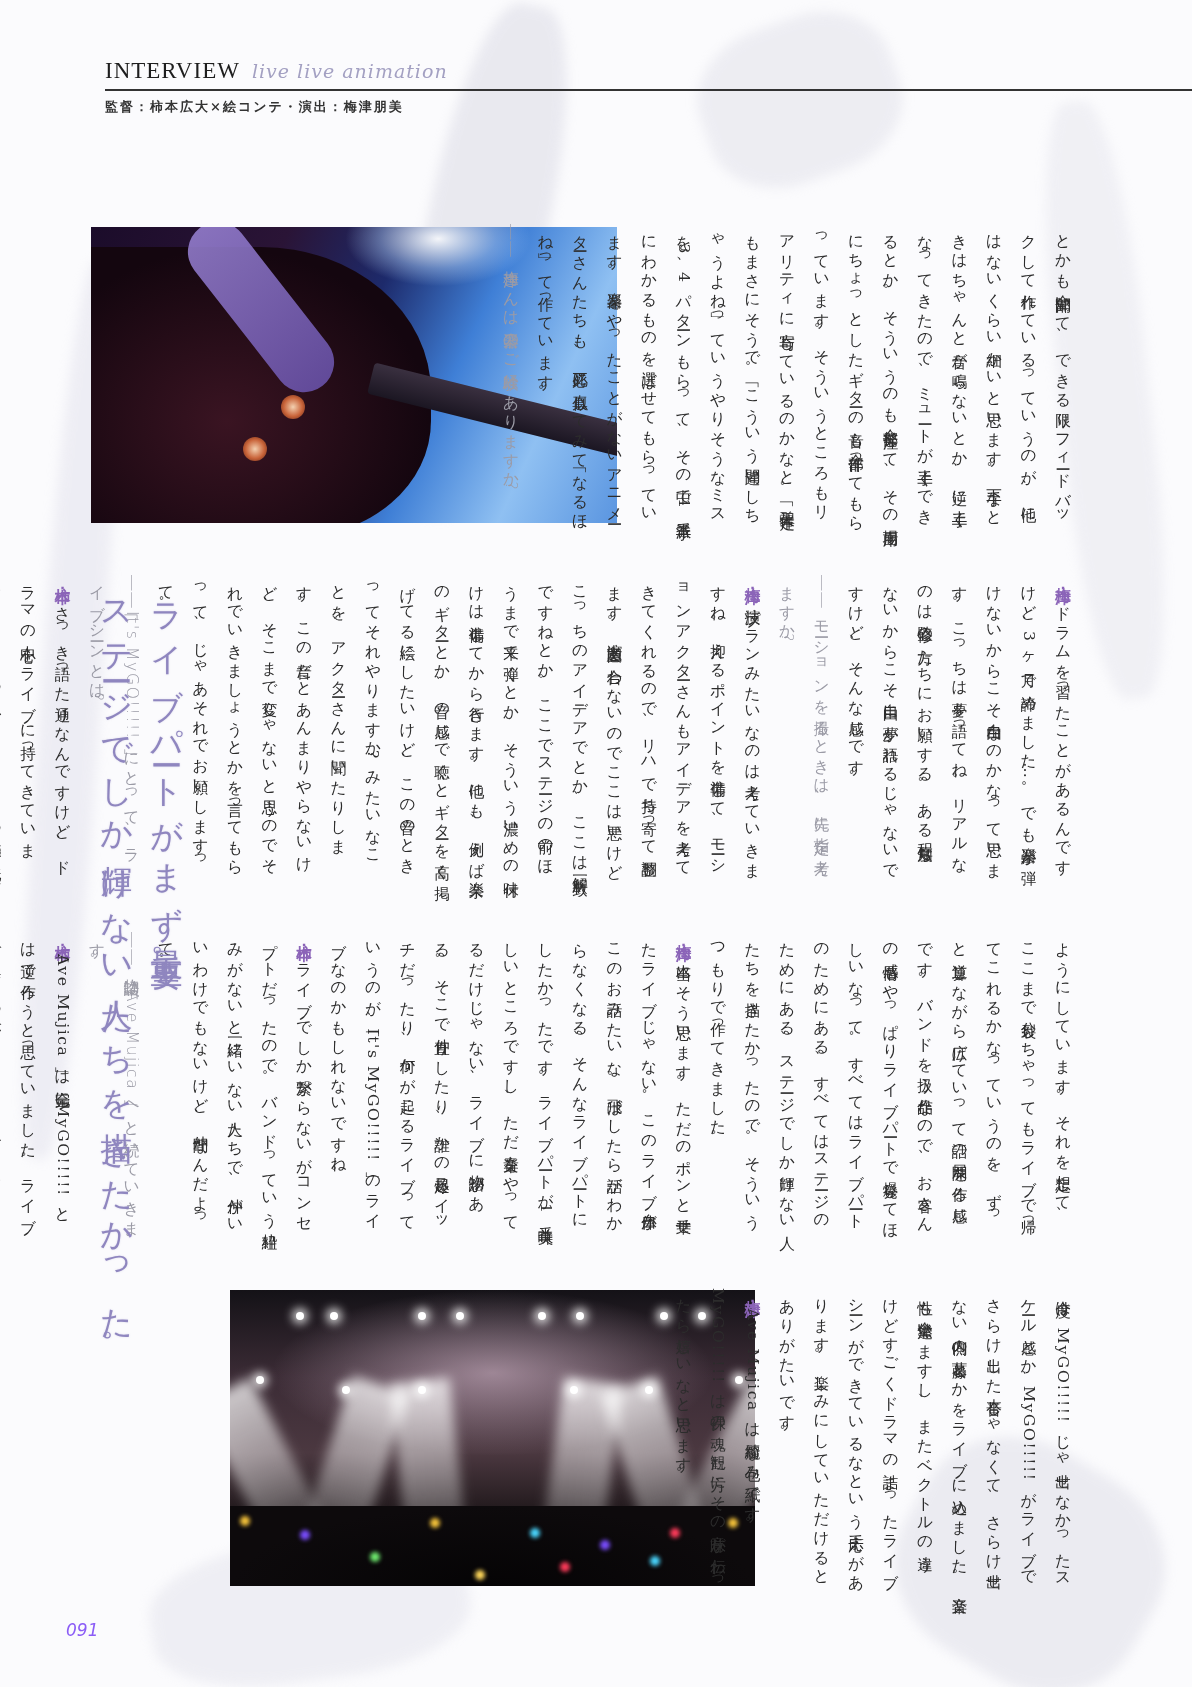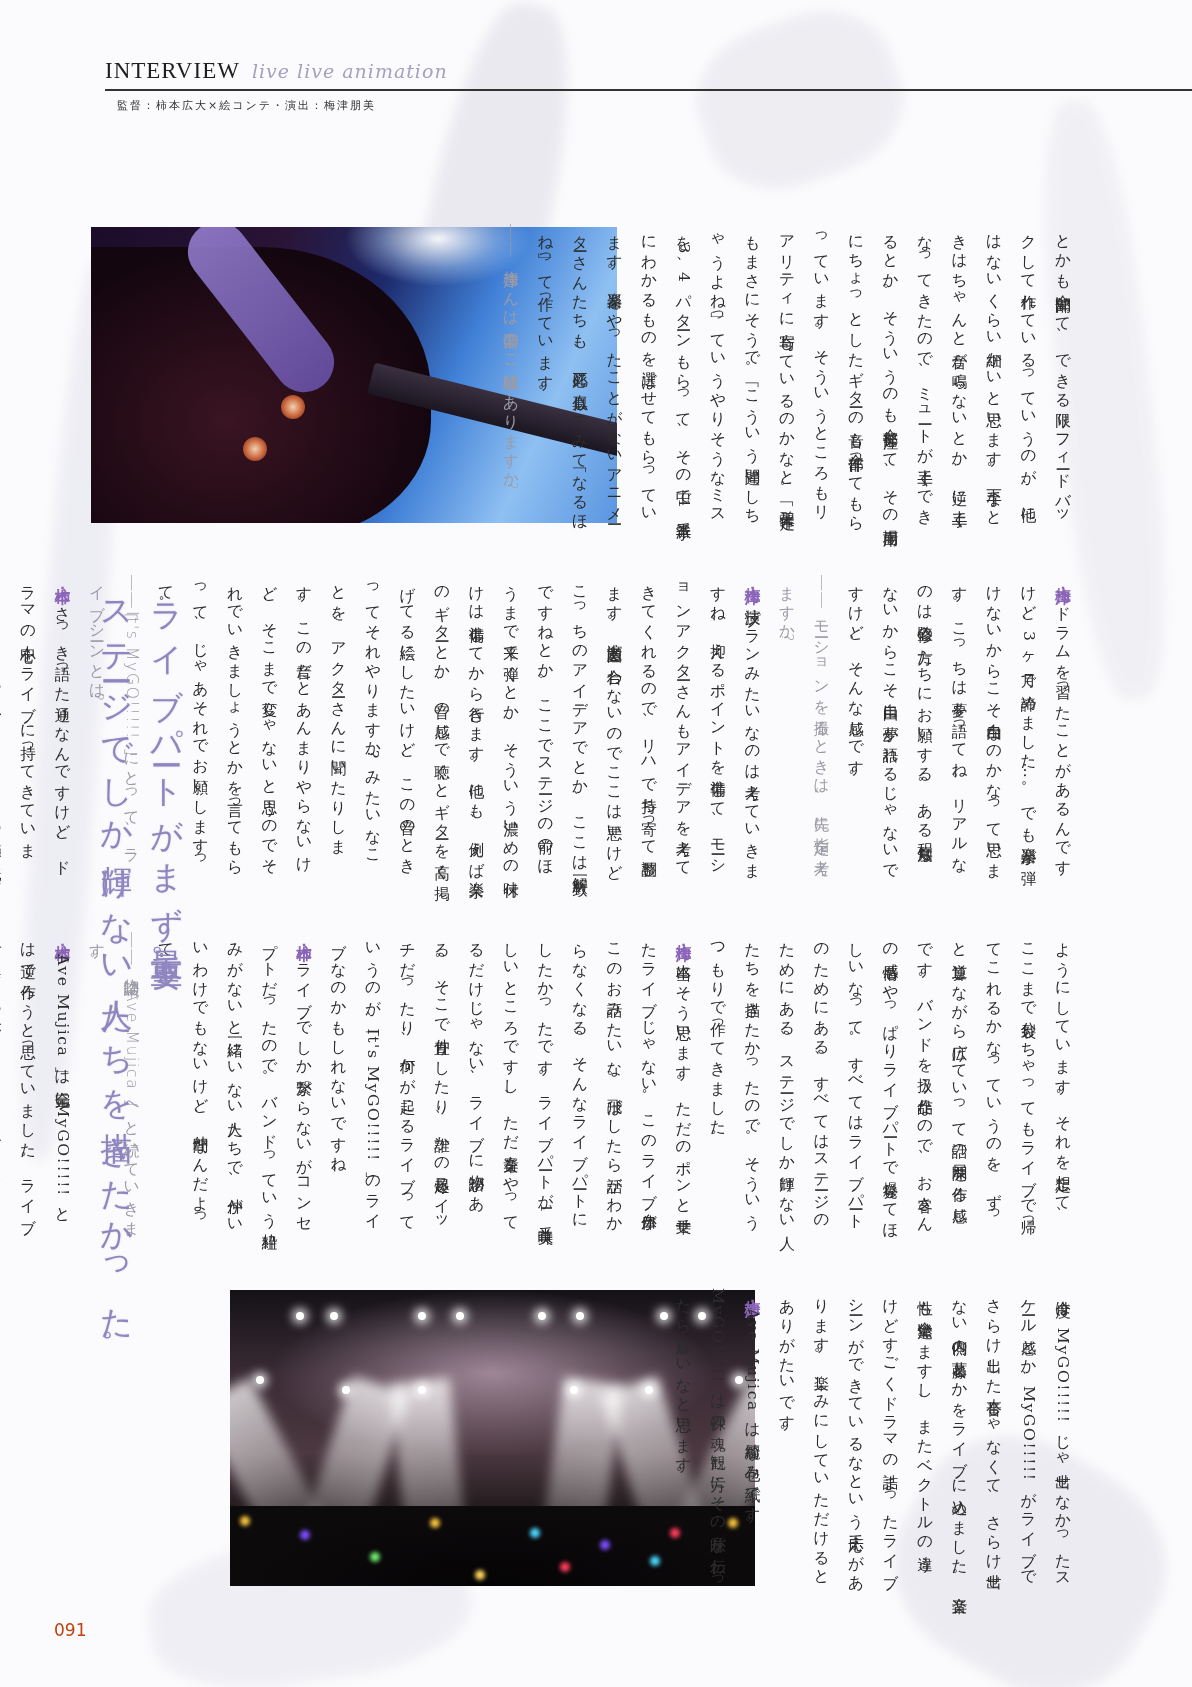--- a/index.html
+++ b/index.html
@@ -17,21 +17,21 @@
   .s4 { left: 900px; top: 1450px; width: 260px; height: 230px; background: #cfcfdc; transform: rotate(30deg); }
   .s5 { left: 150px; top: 1540px; width: 320px; height: 140px; background: #d8d8e4; transform: rotate(-8deg); }
   .s6 { left: 1060px; top: 100px; width: 90px; height: 600px; background: #dcdce6; transform: rotate(-6deg); }
 
   
   .header { position: absolute; left: 67px; top: 58px; width: 1125px; margin-left: 38px; }
   .title-row { display: flex; align-items: baseline; height: 32px; }
   .title-main { font-family: "Liberation Serif", serif; font-size: 23px; letter-spacing: 1px; color: #1e1e1e; }
   .title-script { font-family: "DejaVu Serif", serif; font-style: italic; font-size: 19px; color: #a3a0c2; margin-left: 12px; letter-spacing: 1px; }
   .rule { position: absolute; left: 0; top: 31px; width: 1125px; height: 2px; background: #333; }
-  .credit { position: absolute; left: 12px; top: 40px; font-size: 11px; font-weight: normal; letter-spacing: 2px; color: #333; white-space: nowrap; }
+  .credit { position: absolute; left: 0; top: 40px; font-size: 13px; font-weight: bold; letter-spacing: 2px; color: #333; white-space: nowrap; }
 
   
   .photo { position: absolute; overflow: hidden; }
   .photo-guitar {
     left: 91px; top: 227px; width: 526px; height: 296px;
     background:
       radial-gradient(ellipse 22% 20% at 66% 4%, rgba(255,255,255,.95), rgba(190,220,255,.4) 50%, transparent 80%),
       linear-gradient(115deg, #1b0c2a 0%, #2a1436 30%, #1d2a6b 48%, #3f7fd6 65%, #8fc0f2 82%, #5a95e0 100%);
   }
   .guitar-body { position: absolute; left: 0; top: 20px; width: 340px; height: 290px; background: radial-gradient(ellipse at 40% 60%, #3a1422, #14060f 70%); border-radius: 0 50% 40% 0; }
@@ -63,21 +63,21 @@
   .r3 { top: 932px; height: 300px; }
   .r4 { top: 1288px; height: 300px; }
 
   .pull-quote {
     position: absolute; left: 92px; top: 580px; height: 860px;
     writing-mode: vertical-rl; font-family: "DejaVu Sans", sans-serif;
     font-size: 32px; line-height: 50px; letter-spacing: 6px; color: #8f86bf;
     text-shadow: 0 0 2px rgba(143,134,191,.3);
   }
 
-  .page-number { position: absolute; left: 54px; top: 1620px; font-family: "DejaVu Sans", sans-serif; font-size: 17px; color: #c2410c; }
+  .page-number { position: absolute; left: 66px; top: 1620px; font-family: "DejaVu Sans", sans-serif; font-style: italic; font-size: 17px; color: #8b5cf6; }
 </style>
 </head>
 <body>
 
 <div class="bg-stroke s1"></div>
 <div class="bg-stroke s2"></div>
 <div class="bg-stroke s3"></div>
 <div class="bg-stroke s4"></div>
 <div class="bg-stroke s5"></div>
 <div class="bg-stroke s6"></div>

